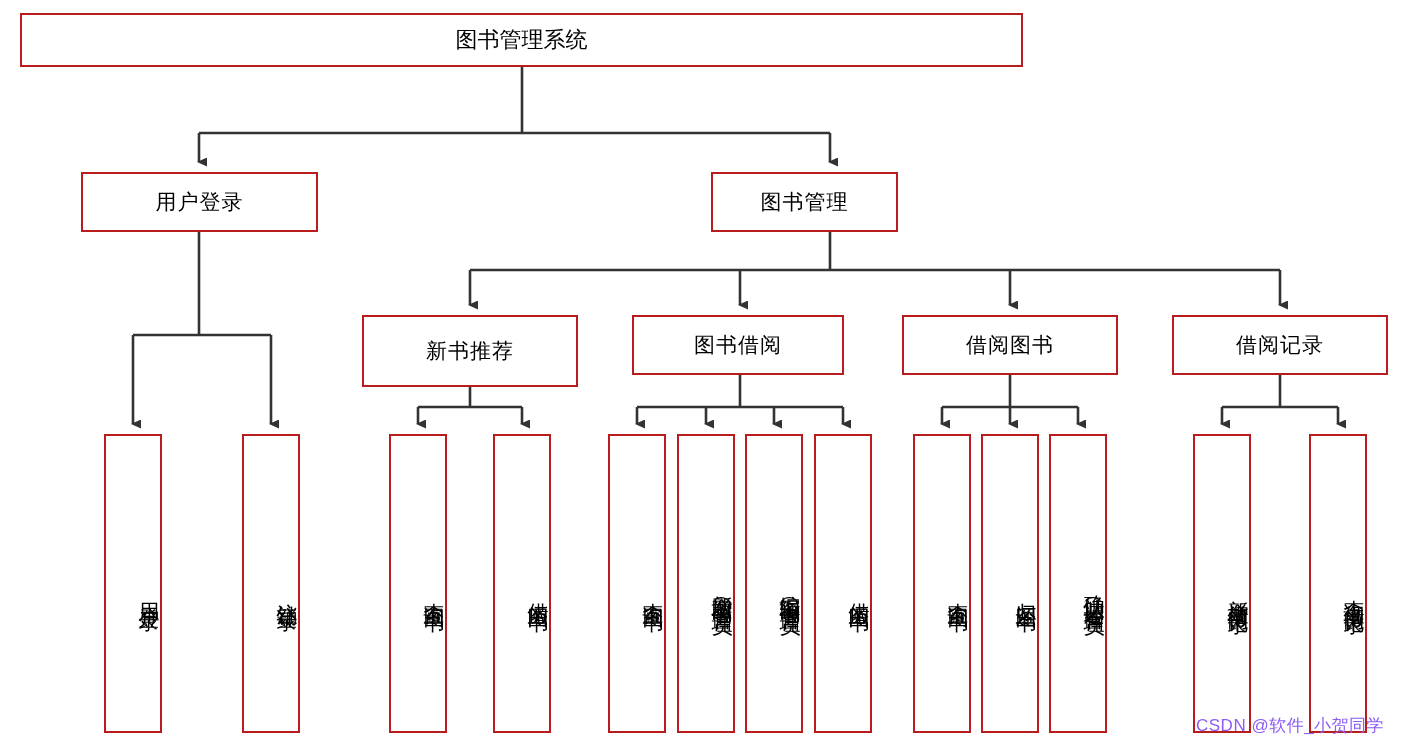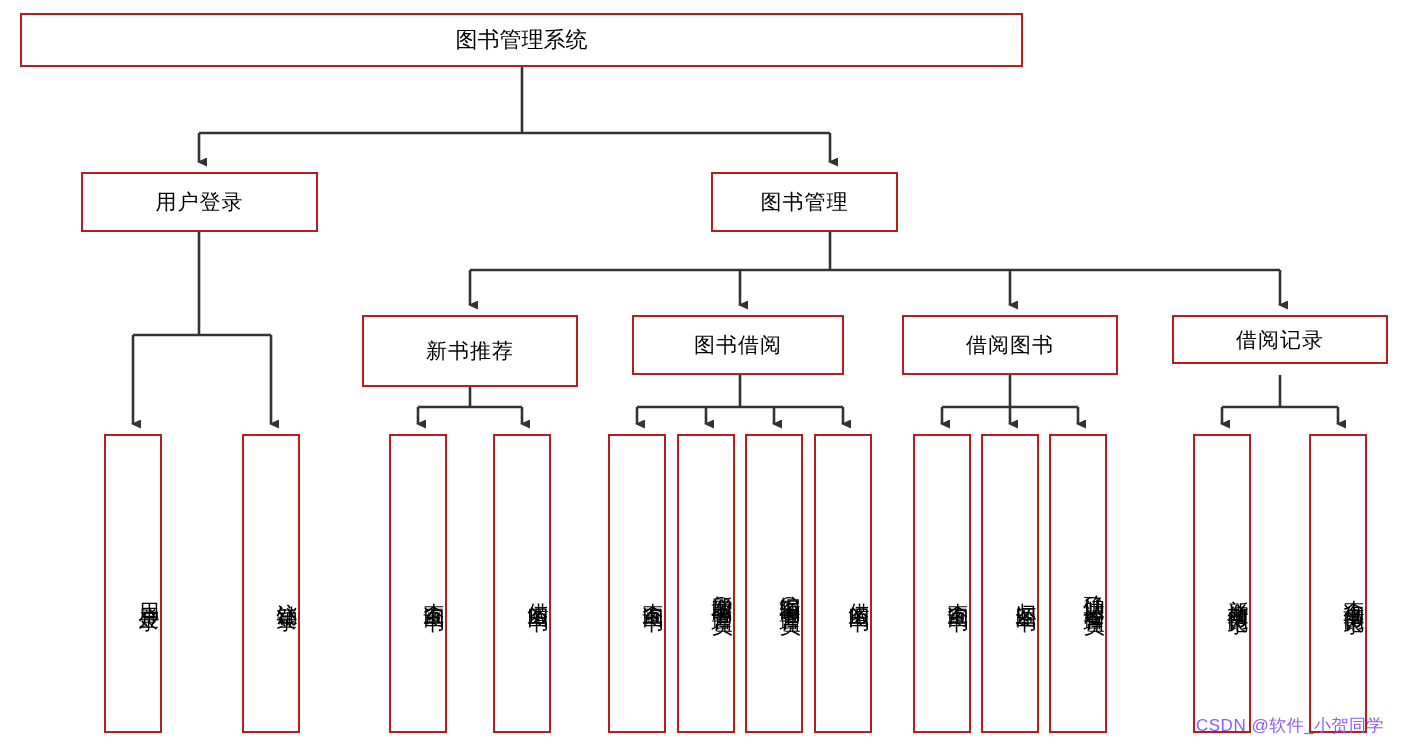--- a/index.html
+++ b/index.html
@@ -132,21 +132,21 @@
 
   <div class="node h" style="left:362px; top:315px; width:216px; height:72px;">
     <span>新书推荐</span>
   </div>
   <div class="node h" style="left:632px; top:315px; width:212px; height:60px;">
     <span>图书借阅</span>
   </div>
   <div class="node h" style="left:902px; top:315px; width:216px; height:60px;">
     <span>借阅图书</span>
   </div>
-  <div class="node h" style="left:1172px; top:315px; width:216px; height:49px;">
+  <div class="node h" style="left:1172px; top:315px; width:216px; height:60px;">
     <span>借阅记录</span>
   </div>
 
   <div class="node v" style="left:104px; top:434px; width:58px; height:299px;">
     <span class="vtext">用户登录</span>
   </div>
   <div class="node v" style="left:242px; top:434px; width:58px; height:299px;">
     <span class="vtext">注销登录</span>
   </div>
 

